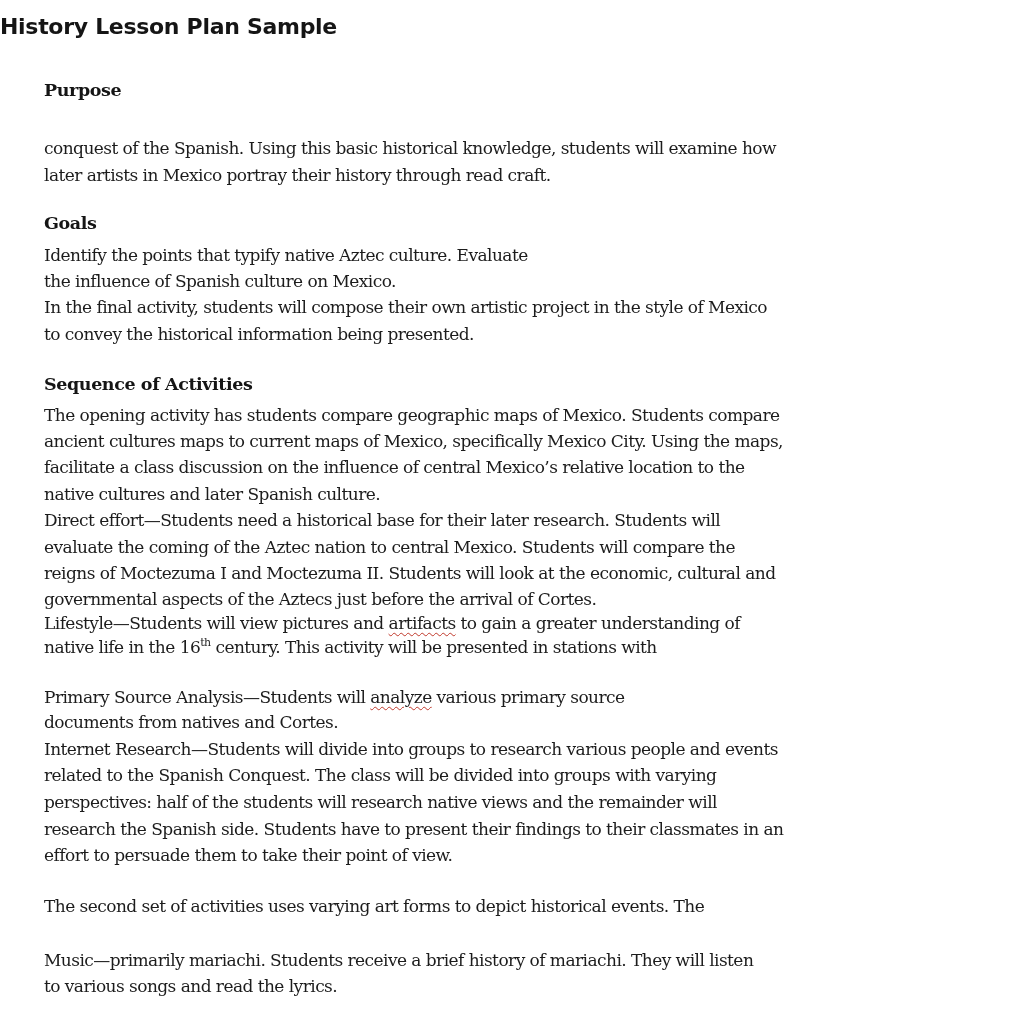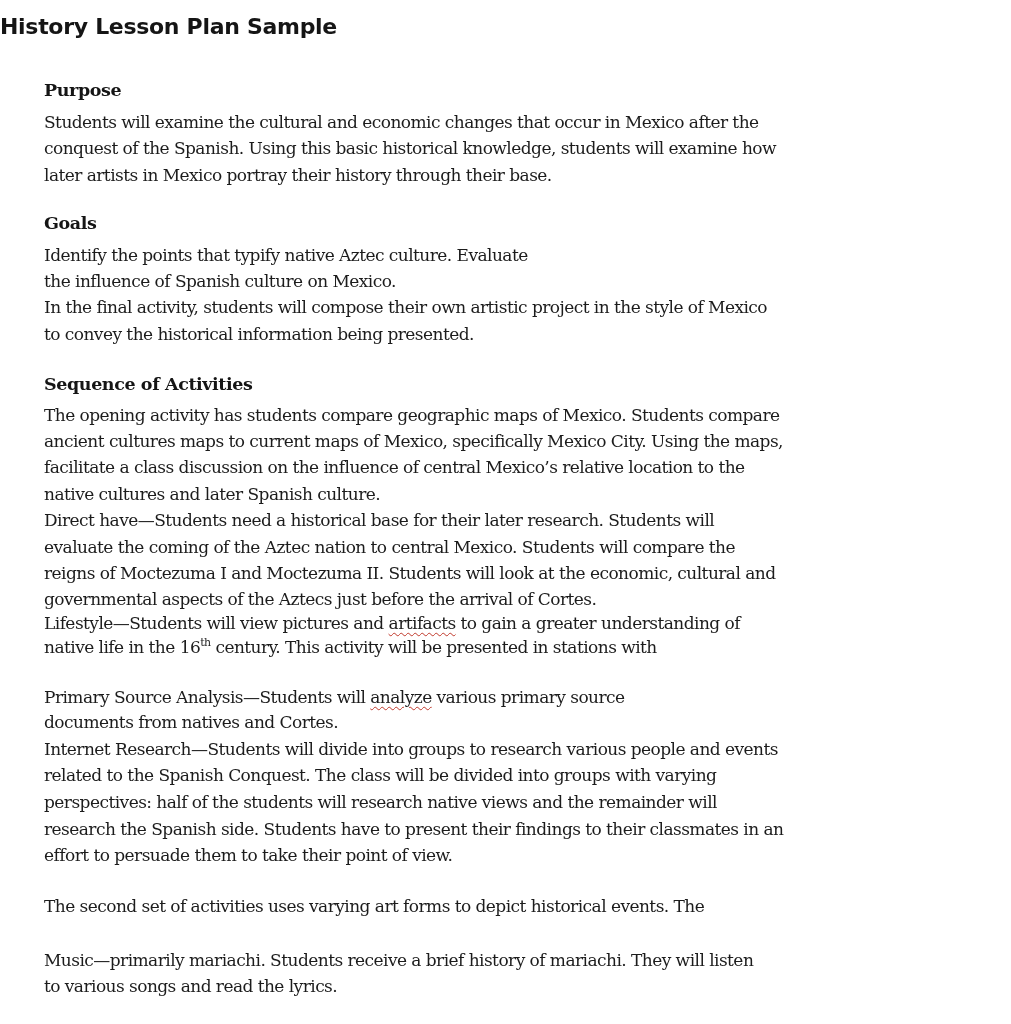--- a/index.html
+++ b/index.html
@@ -61,36 +61,35 @@
     sup { font-size: 11px; line-height: 0; }
   </style>
 </head>
 <body>
 
 <div class="doc">
 
   <div class="title">History Lesson Plan Sample</div>
 
   <div class="heading" style="top:80px">Purpose</div>
-  <div class="line" style="top:111px">Students  will examine the  cultural  and economic changes  that occur in Mexico after the</div>
   <div class="line" style="top:137px">conquest of the  Spanish. Using this basic historical knowledge,  students will examine  how</div>
-  <div class="line" style="top:164px">later artists in Mexico portray  their history through  their base.</div>
+  <div class="line" style="top:164px">later artists in Mexico portray  their history through  read craft.</div>
 
   <div class="heading" style="top:213px">Goals</div>
   <div class="line" style="top:244px">Identify the points that typify native Aztec culture.  Evaluate</div>
   <div class="line" style="top:270px">the influence  of Spanish culture  on Mexico.</div>
   <div class="line" style="top:296px">In the final activity, students  will compose their own artistic project in the  style of Mexico</div>
   <div class="line" style="top:323px">to convey the  historical information being presented.</div>
 
   <div class="heading" style="top:374px">Sequence of Activities</div>
   <div class="line" style="top:404px">The opening activity has students  compare  geographic  maps of Mexico. Students  compare</div>
   <div class="line" style="top:430px">ancient  cultures maps to current  maps of Mexico, specifically Mexico City. Using the maps,</div>
   <div class="line" style="top:456px">facilitate  a class discussion on the influence  of central  Mexico’s relative  location to the</div>
   <div class="line" style="top:483px">native  cultures  and later Spanish culture.</div>
-  <div class="line" style="top:509px">Direct have—Students  need a historical base for their later research.  Students  will</div>
+  <div class="line" style="top:509px">Direct effort—Students  need a historical base for their later research.  Students  will</div>
   <div class="line" style="top:536px">evaluate  the coming of the  Aztec nation to central  Mexico. Students  will compare  the</div>
   <div class="line" style="top:562px">reigns  of Moctezuma I and Moctezuma II. Students  will look at the economic, cultural  and</div>
   <div class="line" style="top:588px">governmental  aspects  of the Aztecs just before  the  arrival of Cortes.</div>
 
   <div class="line" style="top:612px">
     <span>Lifestyle—Students  will view pictures  and </span><span class="squiggle">artifacts</span><span> to gain a greater  understanding  of</span>
   </div>
   <div class="line" style="top:636px">
     <span>native  life in the 16</span><sup>th</sup><span> century. This activity will be presented  in stations with</span>
   </div>

